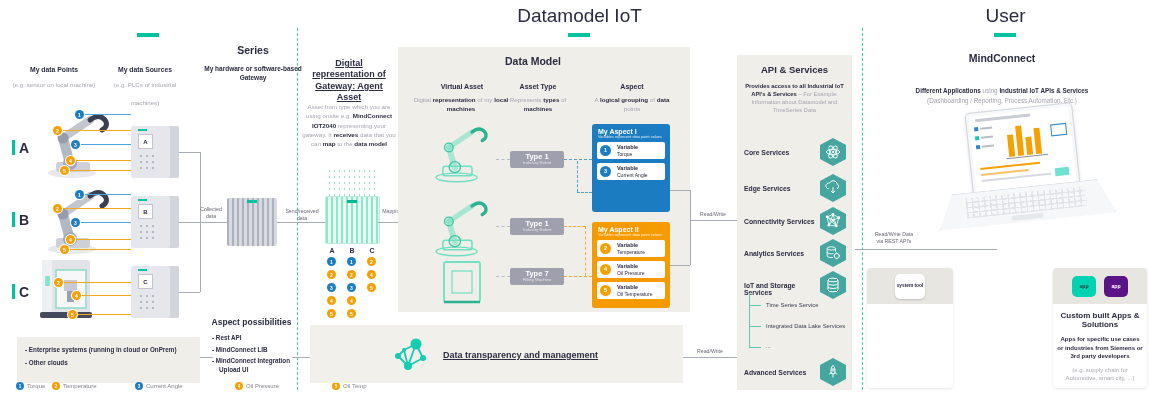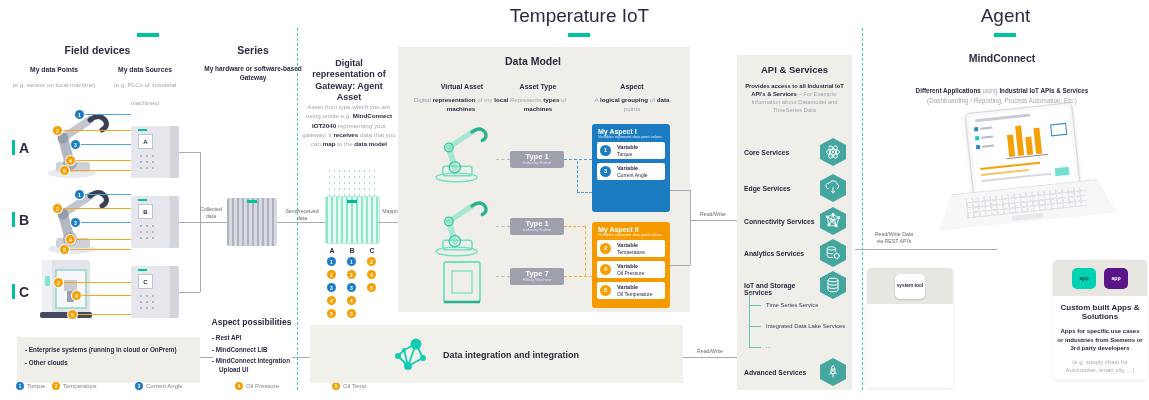--- a/index.html
+++ b/index.html
@@ -7,21 +7,21 @@
           font-family:"Liberation Sans",sans-serif;color:#2b2b42;}
   .abs{position:absolute;}
   .ctr{text-align:center;}
   .b{font-weight:700;}
   .dark{color:#2b2b42;}
   .gy{color:#a5a5b0;}
   .t5{font-size:5.2px;line-height:1.3;}
   .t55{font-size:5.8px;line-height:1.4;}
   .t6{font-size:6.2px;line-height:1.5;}
   .t7{font-size:7px;line-height:1.3;}
-  .t9{font-size:9px;line-height:1.2;}
+  .t9{font-size:9px;line-height:1.2;text-decoration:underline;}
   .t10{font-size:10.5px;line-height:1.2;}
   .title{font-size:19px;line-height:1.1;}
   .underline{position:absolute;width:22px;height:4px;background:#00c3a0;}
   .vsep{position:absolute;top:28px;bottom:10px;width:0;border-left:1.6px dashed #46c9aa;}
   .hline{position:absolute;height:1px;background:#a7abb6;}
   .vline{position:absolute;width:1px;background:#a7abb6;}
   .dashh{position:absolute;height:0;border-top:1.2px dashed #b9bdc8;}
   .dashv{position:absolute;width:0;border-left:1.2px dashed #b9bdc8;}
   .dash-blue{border-color:#4d9fd8;}
   .dash-orange{border-color:#f6ad33;}
@@ -93,26 +93,25 @@
 </style>
 </head>
 <body>
 
 <div class="canvas">
 
   <div class="vsep" style="left:297px"></div>
   <div class="vsep" style="left:862px"></div>
 
   <div class="underline" style="left:137px;top:33px"></div>
-  <div class="abs ctr title dark" style="left:297px;top:6px;width:565px">Temperature IoT</div>
+  <div class="abs ctr title dark" style="left:297px;top:6px;width:565px">Datamodel IoT</div>
   <div class="underline" style="left:568px;top:33px"></div>
-  <div class="abs ctr title dark" style="left:862px;top:6px;width:287px">Agent</div>
+  <div class="abs ctr title dark" style="left:862px;top:6px;width:287px">User</div>
   <div class="underline" style="left:994px;top:33px"></div>
 
-  <div class="abs ctr t10 b dark" style="left:15px;top:44px;width:165px">Field devices</div>
   <div class="abs ctr" style="left:8px;top:66px;width:92px">
     <span class="b dark" style="font-size:6.8px;display:block">My data Points</span>
     <span class="gy t6">(e.g. sensor on local machine)</span>
   </div>
   <div class="abs ctr" style="left:100px;top:66px;width:90px">
     <span class="b dark" style="font-size:6.8px;display:block">My data Sources</span>
     <span class="gy t6">(e.g. PLCs of industrial machines)</span>
   </div>
   <div class="abs ctr t10 b dark" style="left:203px;top:44px;width:100px">Series</div>
   <div class="abs ctr b dark" style="left:201px;top:64px;width:104px;font-size:6.5px;line-height:1.4">My hardware or software-based Gateway</div>
@@ -389,21 +388,21 @@
       <g stroke="#12cdb4" stroke-width="1.8" fill="none">
         <path d="M26 8 L14 14 M14 14 L8 20 M8 20 L18 30 M14 14 L18 30 M26 8 L18 30 M26 8 L33 22 M33 22 L18 30"></path>
       </g>
       <circle cx="26" cy="8" r="5.5" fill="#12cdb4"></circle>
       <circle cx="8" cy="20" r="3" fill="#12cdb4"></circle>
       <circle cx="18" cy="30" r="4" fill="#12cdb4"></circle>
       <circle cx="33" cy="22" r="3" fill="#12cdb4"></circle>
       <circle cx="14" cy="14" r="2" fill="#12cdb4"></circle>
     </svg>
   </div>
-  <div class="abs t9 b dark" style="left:443px;top:350px">Data integration and integration</div>
+  <div class="abs t9 b dark" style="left:443px;top:350px">Data transparency and management</div>
   <div class="abs ctr t5" style="left:686px;top:348px;width:48px;color:#6a6a78">Read/Write</div>
   <div class="hline" style="left:683px;top:357px;width:54px"></div>
 
   <div class="panel" style="left:737px;top:55px;width:115px;height:335px"></div>
   <div class="abs ctr b dark" style="left:737px;top:64px;width:115px;font-size:9.5px">API &amp; Services</div>
   <div class="abs ctr t55" style="left:742px;top:82px;width:105px">
     <span class="b dark">Provides access to all Industrial IoT API's &amp; Services </span><span class="gy">– For Example: Information about Datamodel and TimeSeries Data</span>
   </div>
 
   <div class="svc-label" style="left:744px;top:149px">Core Services</div>
@@ -522,21 +521,21 @@
     <span>Read/Write Data</span><br>
     <span>via REST API's</span>
   </div>
   <div class="hline" style="left:855px;top:249px;width:142px"></div>
 
   <div class="card" style="left:867px;top:268px;width:86px">
     <div class="card-top">
       <div class="badge-system">system tool</div>
     </div>
   </div>
-  <div class="card" style="left:1053px;top:260px;width:94px">
+  <div class="card" style="left:1053px;top:268px;width:94px">
     <div class="card-top">
       <div class="badge-app badge-teal">app</div>
       <div class="badge-app badge-purple">app</div>
     </div>
     <div class="card-body">
       <div class="card-title">Custom built Apps &amp; Solutions</div>
       <div class="card-bold">Apps for specific use cases or industries from Siemens or 3rd party developers</div>
       <div class="card-gray">(e.g. supply chain for Automotive, smart city, ...)</div>
     </div>
   </div>

